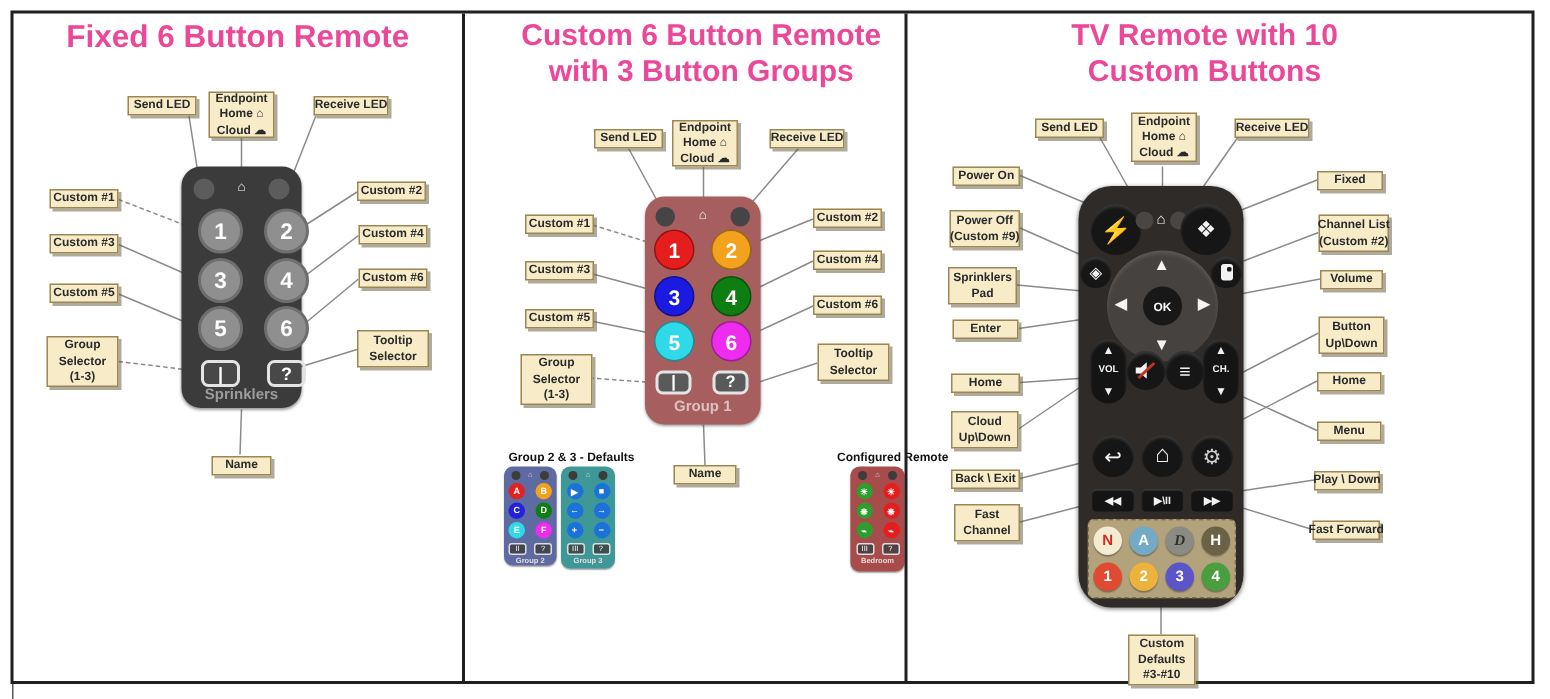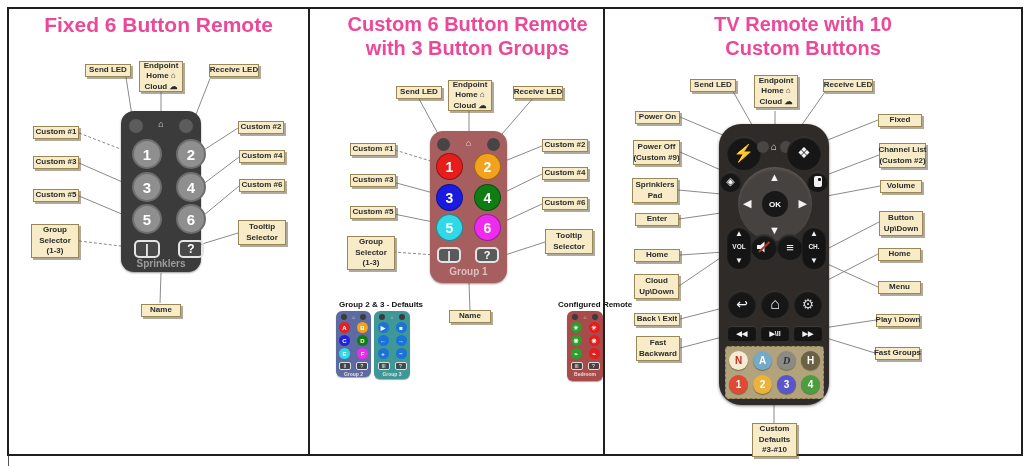--- a/index.html
+++ b/index.html
@@ -363,21 +363,21 @@
         </div>
     <div class="lbl" style="left:29px;top:265px;width:45px;height:25px">
           <span class="ln">Cloud</span>
           <span class="ln">Up\Down</span>
         </div>
     <div class="lbl" style="left:29px;top:304px;width:46px;height:13px">
           <span class="ln">Back \ Exit</span>
         </div>
     <div class="lbl" style="left:31px;top:327px;width:44px;height:25px">
           <span class="ln">Fast</span>
-          <span class="ln">Backward</span>
+          <span class="ln">Channel</span>
         </div>
 
     <div class="lbl" style="left:273px;top:105px;width:44px;height:13px">
           <span class="ln">Fixed</span>
         </div>
     <div class="lbl" style="left:274px;top:134px;width:47px;height:25px">
           <span class="ln">Channel List</span>
           <span class="ln">(Custom #2)</span>
         </div>
     <div class="lbl" style="left:275px;top:171px;width:42px;height:13px">
@@ -390,21 +390,21 @@
     <div class="lbl" style="left:273px;top:239px;width:43px;height:13px">
           <span class="ln">Home</span>
         </div>
     <div class="lbl" style="left:273px;top:272px;width:43px;height:13px">
           <span class="ln">Menu</span>
         </div>
     <div class="lbl" style="left:271px;top:305px;width:44px;height:13px">
           <span class="ln">Play \ Down</span>
         </div>
     <div class="lbl" style="left:270px;top:338px;width:45px;height:13px">
-          <span class="ln">Fast Groups</span>
+          <span class="ln">Fast Forward</span>
         </div>
 
     <div class="lbl" style="left:147px;top:414px;width:45px;height:34px">
       <span class="ln">Custom</span>
       <span class="ln">Defaults</span>
       <span class="ln">#3-#10</span>
     </div>
 
     <div class="tvr" style="background: rgb(46, 43, 40);">
       <div class="tvb" style="left:8px;top:12px;width:34px;height:34px;font-size:17px">

